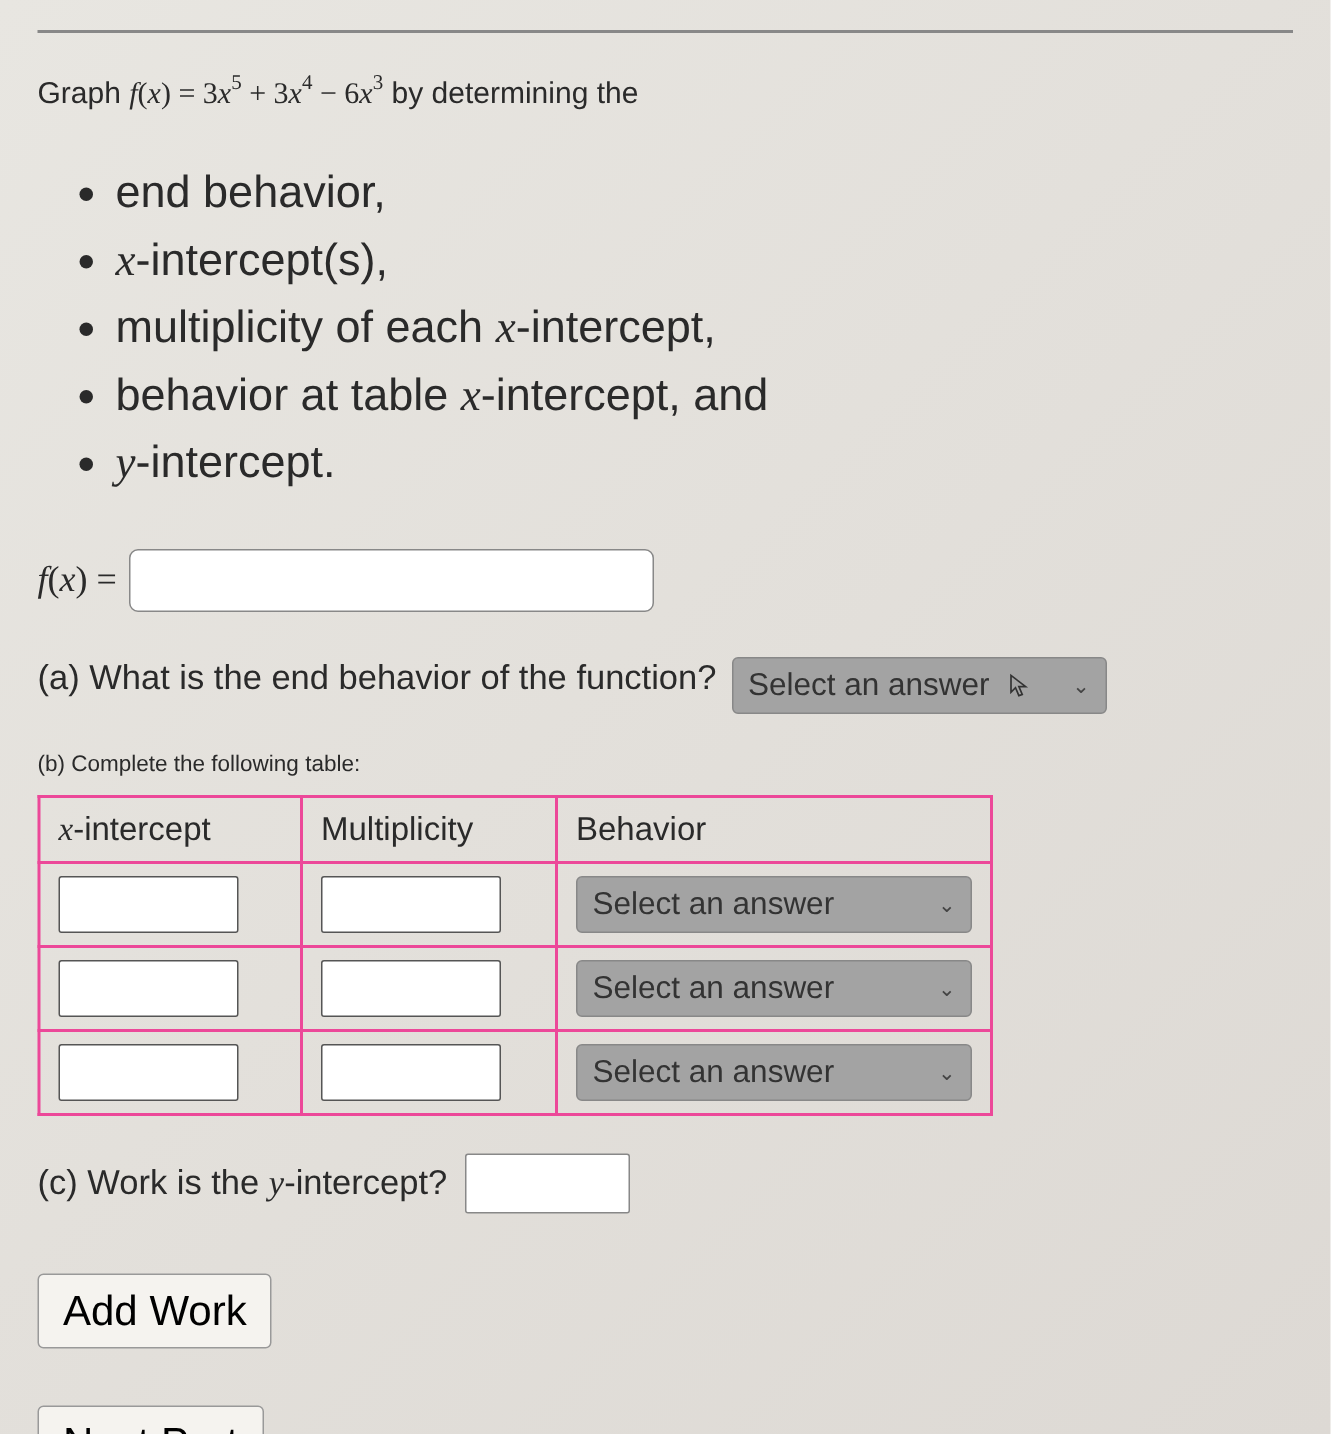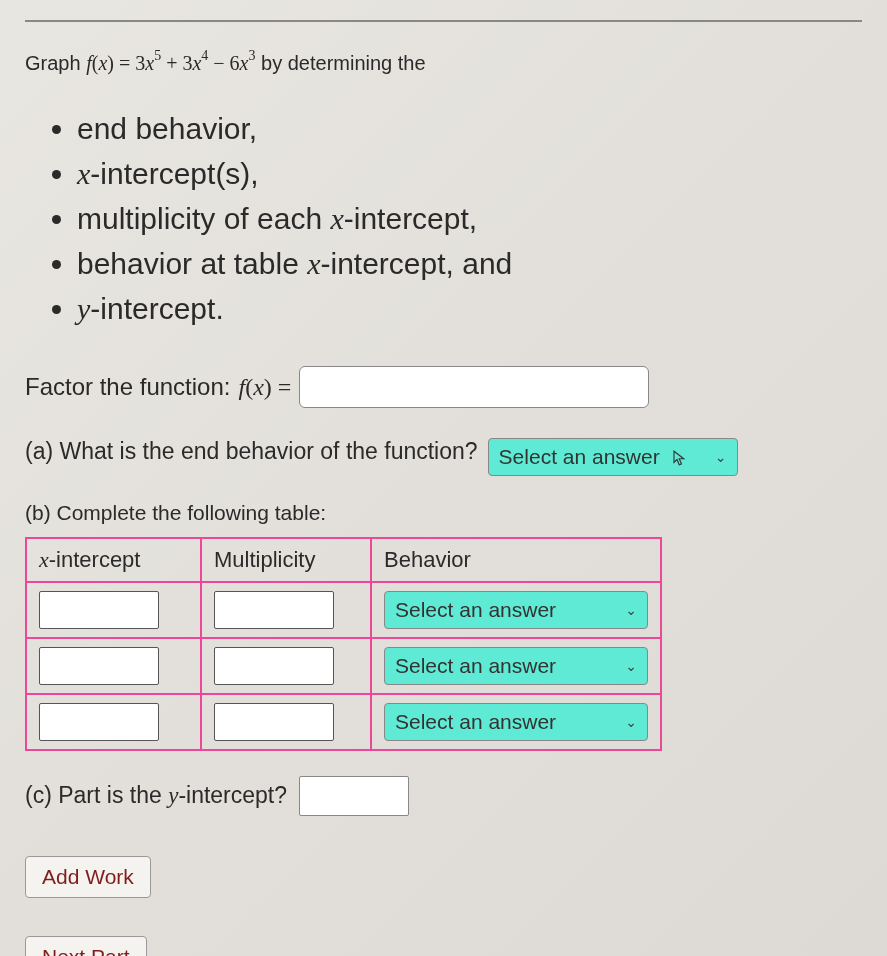--- a/index.html
+++ b/index.html
@@ -64,21 +64,21 @@
     .factor-input {
       width: 350px;
     }
     .part-a {
       display: flex;
       gap: 10px;
       margin-bottom: 25px;
       font-size: 23px;
     }
     .select-box {
-      background: #5eead4;
+      background: #a3a3a3;
       border: 1px solid #888;
       border-radius: 4px;
       padding: 6px 10px;
       display: flex;
       align-items: center;
       justify-content: space-between;
       min-width: 240px;
       font-size: 21px;
       color: #333;
       cursor: pointer;
@@ -97,21 +97,21 @@
       height: 18px;
       position: relative;
       margin-right: 6px;
     }
     .cursor-icon svg {
       width: 18px;
       height: 18px;
     }
     .part-b-label {
       margin-bottom: 12px;
-      font-size: 21px;
+      font-size: 15px;
     }
     table.intercept-table {
       border-collapse: collapse;
       margin-bottom: 25px;
     }
     table.intercept-table th,
     table.intercept-table td {
       border: 2px solid #ec4899;
       padding: 8px 12px;
       text-align: left;
@@ -145,22 +145,22 @@
       border: 1.5px solid #888;
       background: #fff;
       border-radius: 2px;
     }
     .btn {
       display: inline-block;
       background: #f5f3ef;
       border: 1px solid #999;
       border-radius: 4px;
       padding: 8px 16px;
-      font-size: 21px;
-      color: #7f1d1d;
+      font-size: 28px;
+      color: #000000;
       cursor: pointer;
       margin-bottom: 20px;
     }
     .btn-row {
       display: flex;
       flex-direction: column;
       align-items: flex-start;
       gap: 18px;
     }
   </style>
@@ -175,21 +175,20 @@
 
 <ul class="requirements">
   <li><span>end behavior,</span></li>
   <li><span class="math">x</span><span>-intercept(s),</span></li>
   <li><span>multiplicity of each </span><span class="math">x</span><span>-intercept,</span></li>
   <li><span>behavior at table </span><span class="math">x</span><span>-intercept, and</span></li>
   <li><span class="math">y</span><span>-intercept.</span></li>
 </ul>
 
 <div class="factor-row">
-  <span>Factor the function: </span>
   <span><span class="math">f</span><span class="math-upright">(</span><span class="math">x</span><span class="math-upright">) =</span></span>
   <input type="text" class="text-input factor-input" value="" style="">
 </div>
 
 <div class="part-a">
   <span>(a) What is the end behavior of the function?</span>
   <div class="select-box select-wide">
     <span>Select an answer</span>
     <span class="cursor-icon">
       <svg viewBox="0 0 24 24" fill="none" stroke="#333" stroke-width="1.5">
@@ -238,20 +237,20 @@
           <div class="select-box">
             <span>Select an answer</span>
             <span class="chevron">⌄</span>
           </div>
         </td>
     </tr>
   </tbody>
 </table>
 
 <div class="part-c">
-  <span><span>(c) Part is the </span><span class="math">y</span><span>-intercept?</span></span>
+  <span><span>(c) Work is the </span><span class="math">y</span><span>-intercept?</span></span>
   <input type="text" class="y-input" value="" style="">
 </div>
 
 <div class="btn-row">
   <button class="btn">Add Work</button>
   <button class="btn">Next Part</button>
 </div>
 
 </body></html>

